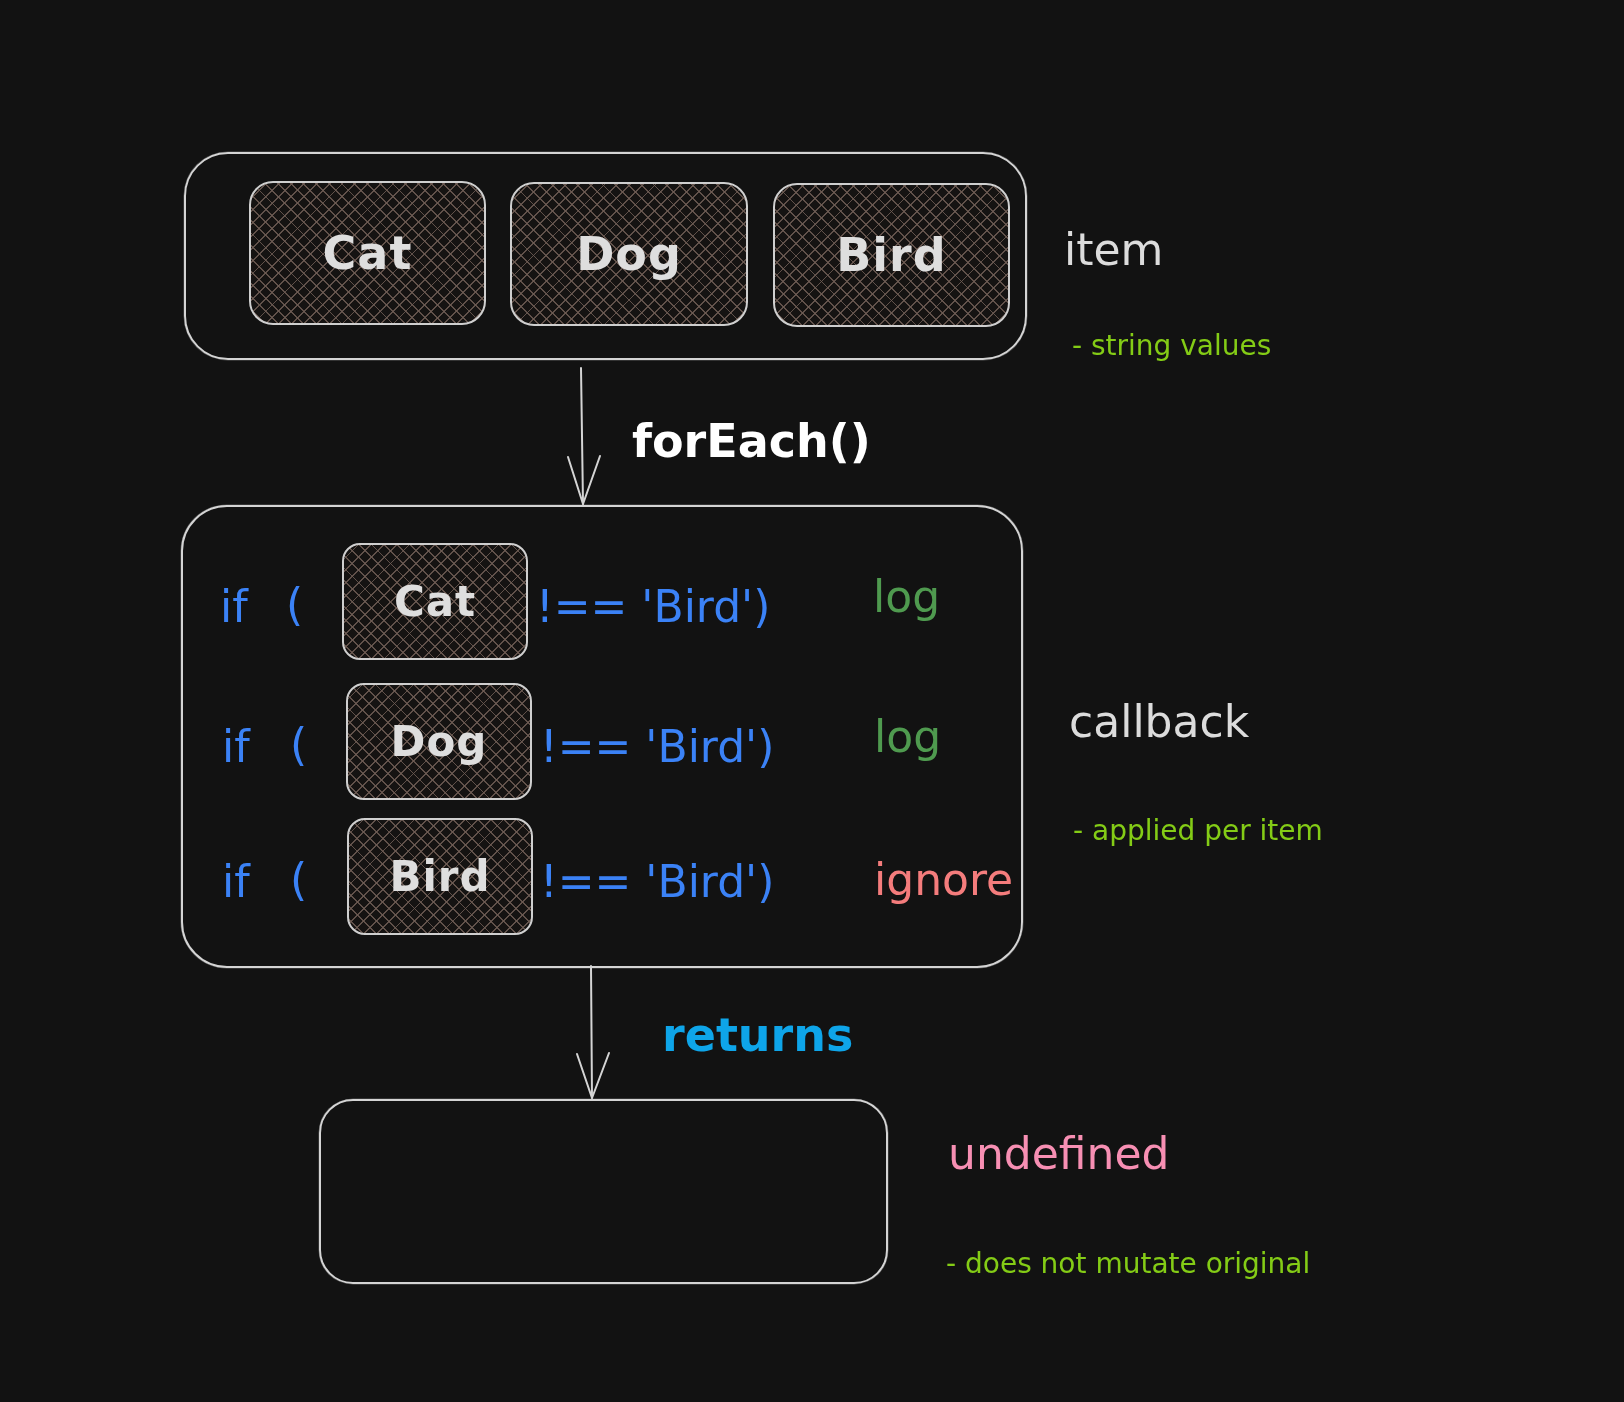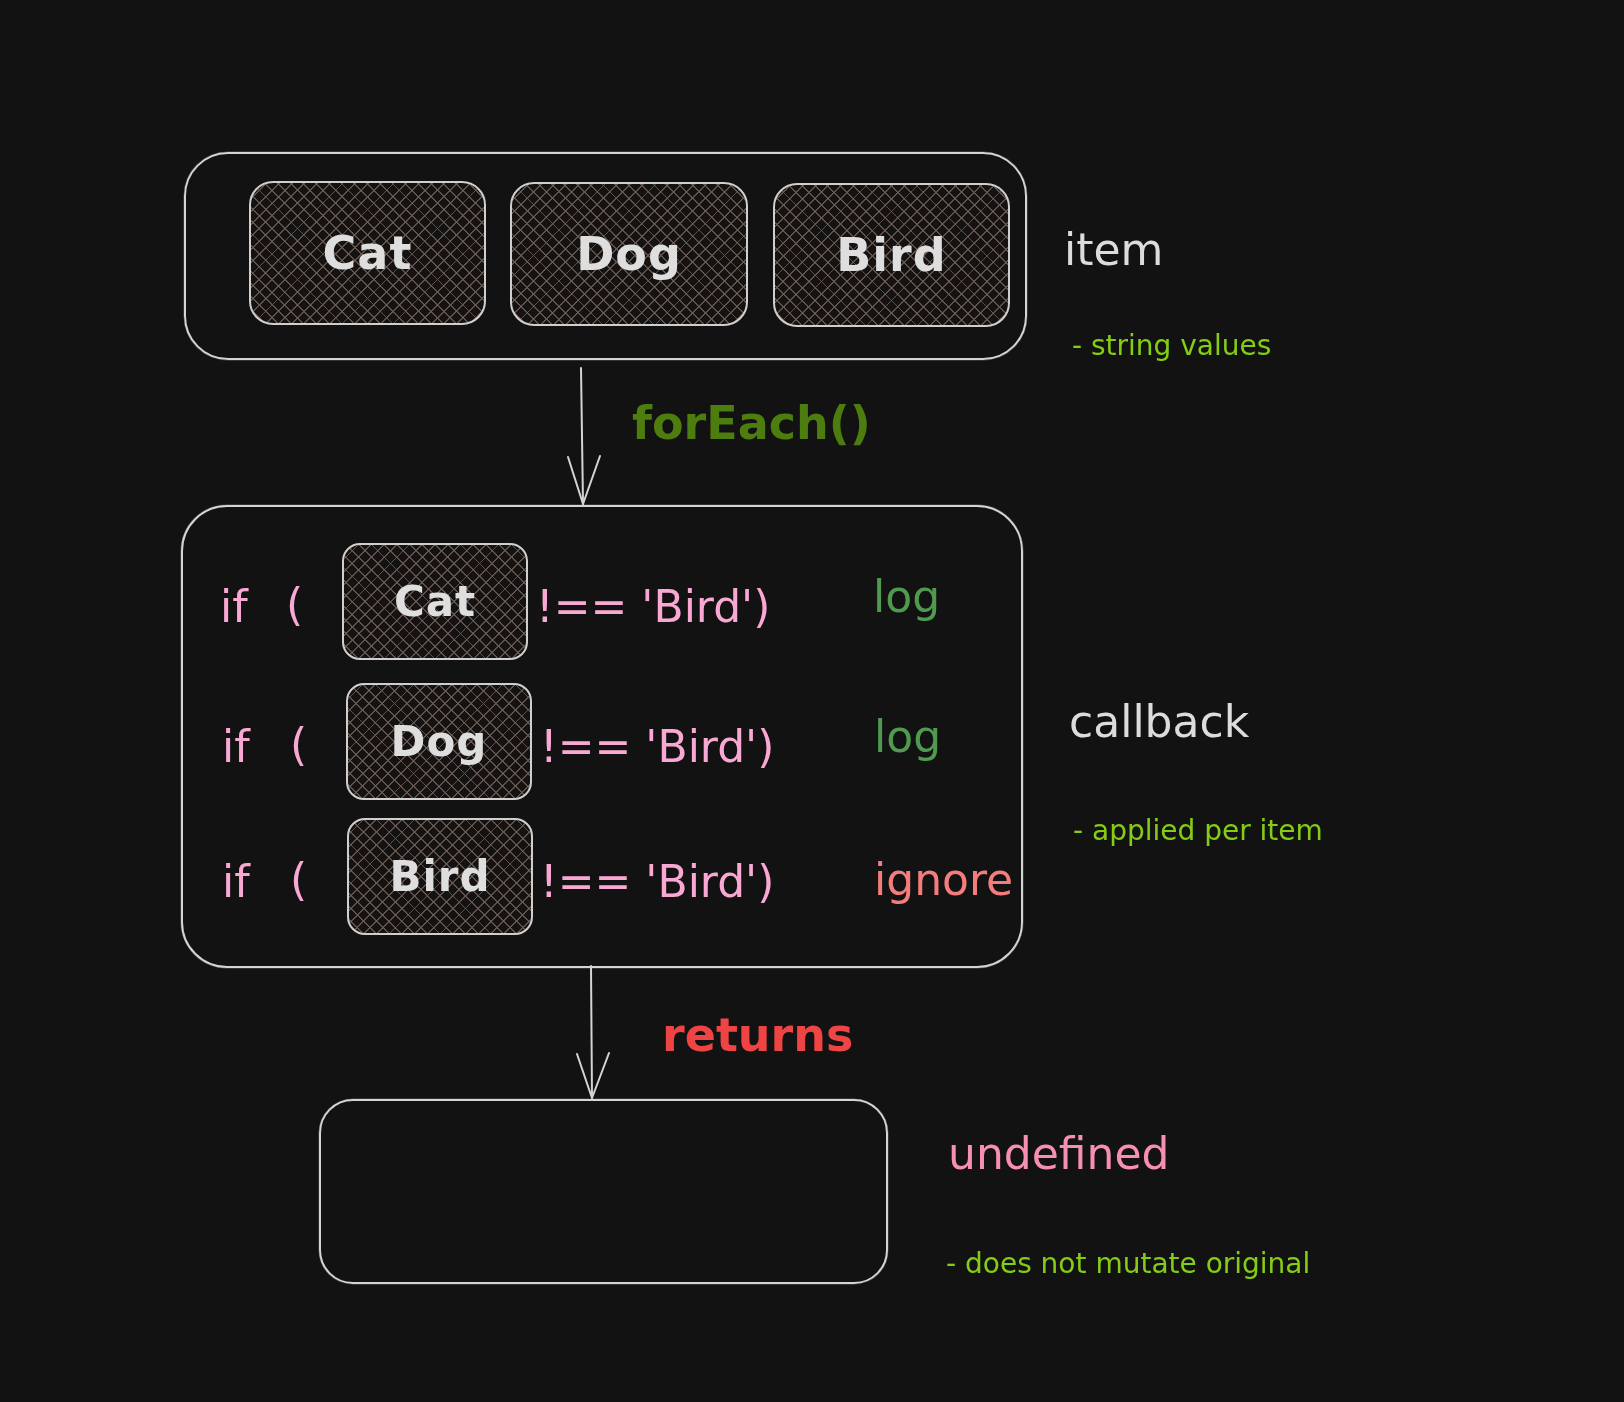--- a/index.html
+++ b/index.html
@@ -61,21 +61,21 @@
       font-size: 44px;
       color: #dcdcdc;
     }
     .label-sub {
       font-size: 28px;
       color: #84cc16;
       margin-top: 45px;
     }
     .code {
       font-size: 44px;
-      color: #f9a8d4;
+      color: #3b82f6;
     }
     .arrow {
       position: absolute;
     }
   </style>
 </head>
 <body>
 
 <div class="canvas">
 
@@ -91,21 +91,21 @@
     <span>Bird</span>
   </div>
 
   <div class="txt label-title" style="left:1064px; top:228px;">item</div>
   <div class="txt label-sub" style="left:1072px; top:287px;">- string values</div>
 
   <svg class="arrow" style="left:560px; top:360px;" width="50" height="150" viewBox="0 0 50 150">
     <path d="M21 8 L23 144" stroke="#d4d4d4" stroke-width="2" fill="none" stroke-linecap="round"></path>
     <path d="M8 97 L23 144 L40 96" stroke="#d4d4d4" stroke-width="2" fill="none" stroke-linecap="round" stroke-linejoin="round"></path>
   </svg>
-  <div class="txt" style="left:632px; top:400px; font-size:46px; color:#4d7c0f; font-weight:bold;">forEach()</div>
+  <div class="txt" style="left:632px; top:418px; font-size:46px; color:#ffffff; font-weight:bold;">forEach()</div>
 
   <div class="frame" style="left:181px; top:505px; width:842px; height:463px; border-radius:46px;"></div>
 
   <div class="txt code" style="left:220px; top:585px;">if</div>
   <div class="txt code" style="left:286px; top:583px;">(</div>
   <div class="chip small" style="left:322px; top:543px; width:186px; height:117px;">
     <span>Cat</span>
   </div>
   <div class="txt code" style="left:536px; top:585px;">!== 'Bird')</div>
   <div class="txt code" style="left:873px; top:575px; color:#4f9a4f;">log</div>
@@ -126,20 +126,20 @@
   <div class="txt code" style="left:540px; top:860px;">!== 'Bird')</div>
   <div class="txt code" style="left:846px; top:858px; color:#f47c7c;margin-left:28px;">ignore</div>
 
   <div class="txt label-title" style="left:1069px; top:700px;text-align:center;">callback</div>
   <div class="txt label-sub" style="left:1073px; top:772px;">- applied per item</div>
 
   <svg class="arrow" style="left:570px; top:962px;" width="50" height="142" viewBox="0 0 50 142">
     <path d="M21 4 L22 136" stroke="#d4d4d4" stroke-width="2" fill="none" stroke-linecap="round"></path>
     <path d="M7 92 L22 136 L39 91" stroke="#d4d4d4" stroke-width="2" fill="none" stroke-linecap="round" stroke-linejoin="round"></path>
   </svg>
-  <div class="txt" style="left:662px; top:1012px; font-size:46px; color:#ef4444; font-weight:bold;">returns</div>
+  <div class="txt" style="left:662px; top:1012px; font-size:46px; color:#0ea5e9; font-weight:bold;">returns</div>
 
   <div class="frame" style="left:319px; top:1099px; width:569px; height:185px; border-radius:34px;"></div>
 
   <div class="txt" style="left:948px; top:1132px; font-size:44px; color:#f78fb3;">undefined</div>
   <div class="txt label-sub" style="left:946px; top:1205px;">- does not mutate original</div>
 
 </div>
 
 </body></html>

